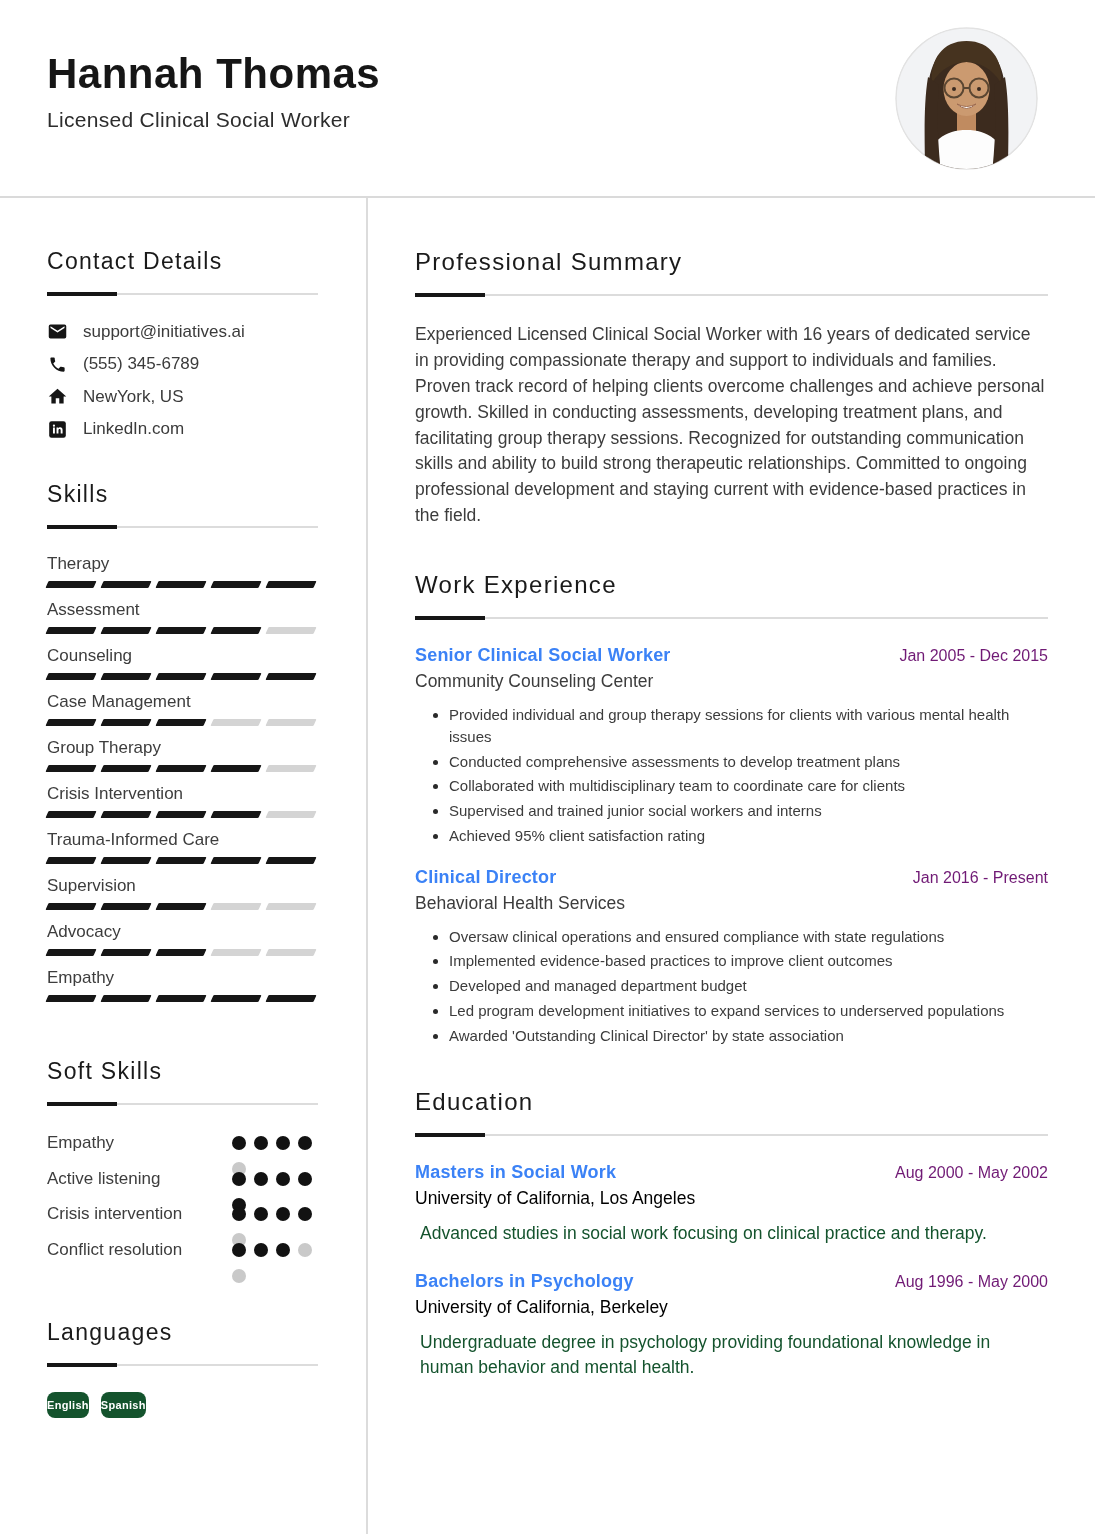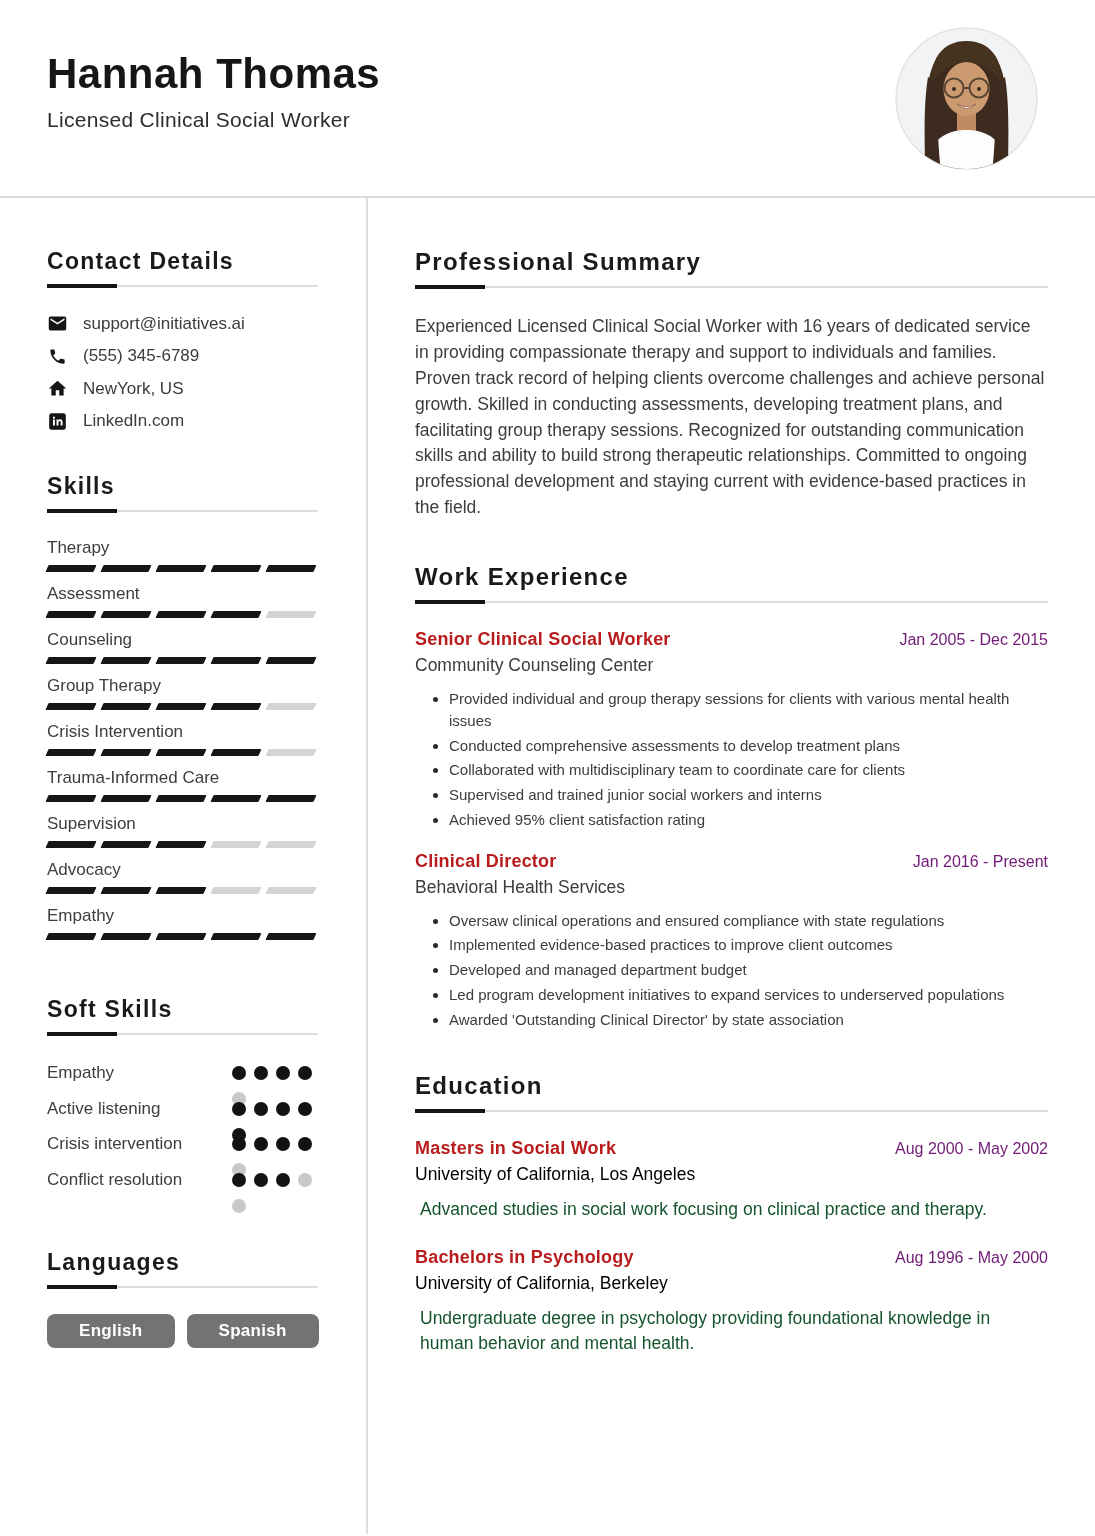--- a/index.html
+++ b/index.html
@@ -19,23 +19,23 @@
   .avatar { position: absolute; top: 27px; right: 57px; width: 143px; height: 143px; border-radius: 50%; overflow: hidden; }
   .avatar svg { display: block; }
 
   
   .columns { display: flex; height: 1336px; }
   .col-left { width: 368px; padding: 50px 48px 0 47px; border-right: 2px solid #dcdcdc; }
   .col-right { flex: 1; padding: 50px 47px 0 47px; }
 
   
   .sec-h {
-    margin: 0 0 26px 0; padding-bottom: 10px; position: relative;
+    margin: 0 0 26px 0; padding-bottom: 18px; position: relative;
     border-bottom: 2px solid #dcdcdc;
-    font-weight: 700; color: #1a1a1a; letter-spacing: 1.3px;
+    font-weight: 400; color: #1a1a1a; letter-spacing: 1.3px;
   }
   .col-left .sec-h { font-size: 23px; }
   .col-right .sec-h { font-size: 24px; }
   .sec-h::after { content: ""; position: absolute; left: 0; bottom: -3px; width: 70px; height: 4px; background: #161616; }
 
   .section { margin: 0; }
   .mt-std  { margin-top: 42px; }
   .mt-big  { margin-top: 56px; }
 
   
@@ -54,28 +54,28 @@
   
   .soft-row { display: flex; justify-content: space-between; align-items: flex-start; margin-bottom: 11px; }
   .soft-name { width: 165px; font-size: 17px; color: #3d3d3d; line-height: 1.45; }
   .soft-dots { width: 86px; height: 14px; padding-top: 5px; display: flex; flex-wrap: wrap; column-gap: 8px; row-gap: 12px; align-content: flex-start; overflow: visible; }
   .dot { width: 14px; height: 14px; border-radius: 50%; flex: 0 0 auto; }
   .dot.on  { background: #121212; }
   .dot.off { background: #c9c9c9; }
 
   
   .pill-row { display: flex; gap: 12px; margin-top: 26px; }
-  .pill { background: #737373; color: #ffffff; font-size: 17px; font-weight: 700; padding: 7px 32px; border-radius: 8px; letter-spacing: .3px; }
+  .pill { background: #14532d; color: #ffffff; font-size: 11px; font-weight: 700; padding: 7px 0; border-radius: 8px; letter-spacing: .3px; }
 
   
   .summary-text { margin: 0; font-size: 17.5px; line-height: 1.48; color: #3c3c3c; }
 
   .job { margin-bottom: 20px; }
   .job-head { display: flex; justify-content: space-between; align-items: baseline; }
-  .job-title { font-size: 18px; font-weight: 700; color: #b91c1c; letter-spacing: .2px; }
+  .job-title { font-size: 18px; font-weight: 700; color: #3b82f6; letter-spacing: .2px; }
   .job-dates { font-size: 16px; color: #701a75; white-space: nowrap; }
   .job-company { font-size: 17.5px; color: #3c3c3c; margin: 5px 0 12px 0; }
   .bullets { margin: 0; padding-left: 34px; }
   .bullets li { font-size: 15px; line-height: 1.45; color: #3c3c3c; margin-bottom: 3px; }
   .bullets li::marker { color: #2a2a2a; font-size: 15px; }
 
   .edu { margin-bottom: 24px; }
   .edu-school { font-size: 17.5px; color: #000000; margin: 5px 0 12px 0; }
   .edu-desc { margin: 5px; font-size: 17.5px; line-height: 1.45; color: #14532d; }
 </style>
@@ -186,20 +186,30 @@
               <div class="skill-name">Counseling</div>
               <div class="skill-bar">
                 <span class="seg on"></span>
                 <span class="seg on"></span>
                 <span class="seg on"></span>
                 <span class="seg on"></span>
                 <span class="seg on"></span>
               </div>
             </div>
             <div class="skill">
+              <div class="skill-name">Case Management</div>
+              <div class="skill-bar">
+                <span class="seg on"></span>
+                <span class="seg on"></span>
+                <span class="seg on"></span>
+                <span class="seg off"></span>
+                <span class="seg off"></span>
+              </div>
+            </div>
+            <div class="skill">
               <div class="skill-name">Group Therapy</div>
               <div class="skill-bar">
                 <span class="seg on"></span>
                 <span class="seg on"></span>
                 <span class="seg on"></span>
                 <span class="seg on"></span>
                 <span class="seg off"></span>
               </div>
             </div>
             <div class="skill">

